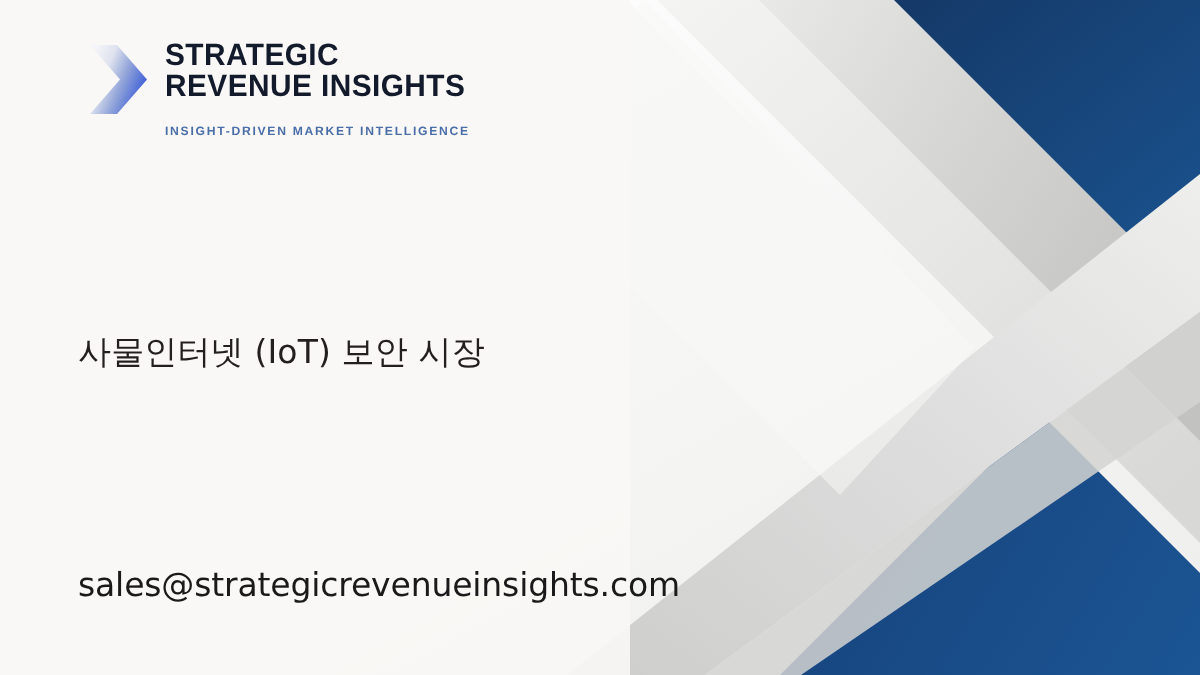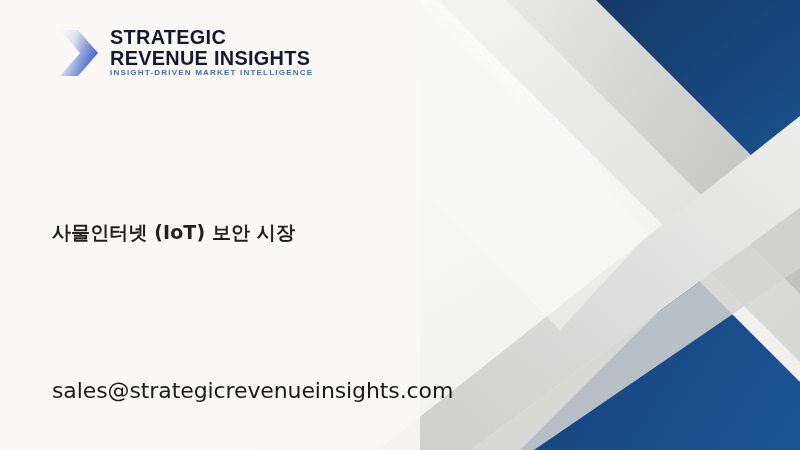--- a/index.html
+++ b/index.html
@@ -56,37 +56,37 @@
     font-weight: 700;
     font-size: 20.5px;
     letter-spacing: 0.3px;
     line-height: 21px;
     color: #131a2b;
     white-space: nowrap;
     transform: scaleX(0.97);
     transform-origin: left center;
   }
   .logo-tagline {
-    margin-top: 0;
+    margin-top: 15px;
     font-family: "Liberation Sans", "DejaVu Sans", sans-serif;
     font-weight: 600;
     font-size: 8.1px;
     letter-spacing: 1.15px;
     color: #4a6ea8;
     white-space: nowrap;
   }
 
   
   .slide-title {
     position: absolute;
     left: 52px;
     top: 220px;
     font-family: "DejaVu Sans", "Liberation Sans", sans-serif;
-    font-size: 19px;
-    font-weight: 700;
+    font-size: 22px;
+    font-weight: 400;
     color: #231f20;
     letter-spacing: 0.1px;
     white-space: nowrap;
   }
 
   
   .contact-email {
     position: absolute;
     left: 52px;
     top: 378px;

